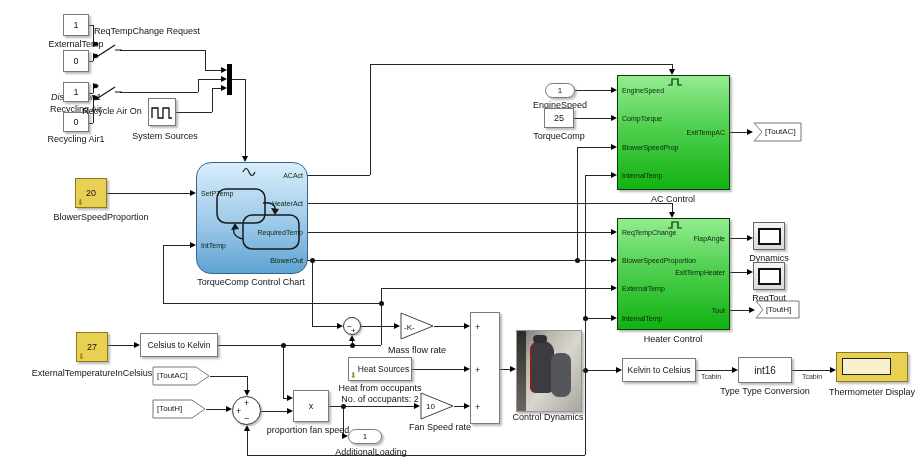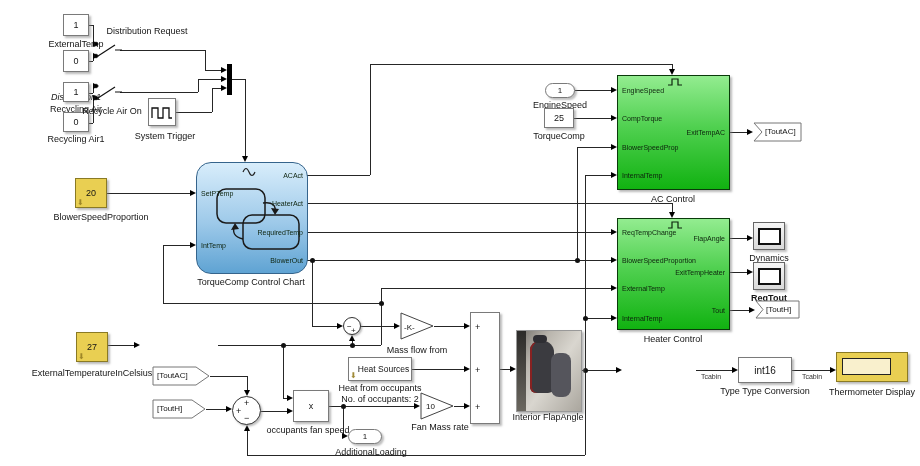--- a/index.html
+++ b/index.html
@@ -171,21 +171,21 @@
   <div class="lbl" style="left:76px;top:92px;font-style:italic;">Distribution1</div>
   <div class="blk" style="left:63px;top:82px;width:26px;height:20px;">
       <span>1</span>
     </div>
   <div class="lbl" style="left:76px;top:104px;">Recycling Air</div>
   <div class="blk" style="left:63px;top:112px;width:26px;height:20px;">
       <span>0</span>
     </div>
   <div class="lbl" style="left:76px;top:134px;">Recycling Air1</div>
 
-  <div class="lbl" style="left:147px;top:26px;">Distribution Request</div>
+  <div class="lbl" style="left:147px;top:26px;">ReqTempChange Request</div>
   <div class="abs" style="left:92px;top:40px;width:30px;height:20px;">
     <svg width="30" height="20">
       <circle cx="4" cy="4" r="1.8" fill="none" stroke="#111"></circle>
       <circle cx="4" cy="16" r="1.8" fill="none" stroke="#111"></circle>
       <line x1="6" y1="16" x2="23" y2="5" stroke="#111" stroke-width="1.2"></line>
       <line x1="23" y1="10" x2="30" y2="10" stroke="#111"></line>
     </svg>
   </div>
   <div class="lbl" style="left:112px;top:106px;">Recycle Air On</div>
   <div class="abs" style="left:92px;top:82px;width:30px;height:20px;">
@@ -195,21 +195,21 @@
       <line x1="6" y1="16" x2="23" y2="5" stroke="#111" stroke-width="1.2"></line>
       <line x1="23" y1="10" x2="30" y2="10" stroke="#111"></line>
     </svg>
   </div>
 
   <div class="blk" style="left:148px;top:98px;width:28px;height:28px;">
     <svg width="24" height="16">
       <polyline points="2,14 2,4 8,4 8,14 13,14 13,4 19,4 19,14 22,14" fill="none" stroke="#111" stroke-width="1.3"></polyline>
     </svg>
   </div>
-  <div class="lbl" style="left:165px;top:131px;">System Trigger</div>
+  <div class="lbl" style="left:165px;top:131px;">System Sources</div>
 
   <div class="abs" style="left:227px;top:64px;width:5px;height:31px;background:#000;"></div>
 
   <div class="blk yellow" style="left:75px;top:178px;width:32px;height:30px;">
     <span>20</span>
     <span class="badge">⬇</span>
   </div>
   <div class="lbl" style="left:101px;top:212px;">BlowerSpeedProportion</div>
 
   <div class="chartblk abs" style="left:196px;top:162px;width:110px;height:110px;">
@@ -273,34 +273,37 @@
   </div>
   <div class="lbl" style="left:673px;top:334px;">Heater Control</div>
 
   <div class="scope" style="left:753px;top:222px;width:32px;height:28px;">
       <span class="scr"></span>
     </div>
   <div class="lbl" style="left:769px;top:253px;">Dynamics</div>
   <div class="scope" style="left:753px;top:262px;width:32px;height:28px;">
       <span class="scr"></span>
     </div>
-  <div class="lbl" style="left:769px;top:293px;font-weight:bold;">ReqTout</div>
+  <div class="lbl" style="left:769px;top:293px;">ReqTout</div>
 
   <div class="abs" style="left:755px;top:300px;width:46px;height:19px;">
     <svg width="46" height="19">
       <polygon points="8,9.5 1,1 44,1 44,18 1,18" fill="#fff" stroke="#777"></polygon>
     </svg>
     <span class="abs" style="left:11px;top:5px;font-size:8px;">[ToutH]</span>
   </div>
 
   <div class="blk yellow" style="left:76px;top:332px;width:32px;height:30px;">
     <span>27</span>
     <span class="badge">⬇</span>
   </div>
   <div class="lbl" style="left:92px;top:368px;">ExternalTemperatureInCelsius</div>
+  <div class="blk" style="left:140px;top:333px;width:78px;height:24px;font-size:8.5px;">
+      <span>Celsius to Kelvin</span>
+    </div>
 
   <div class="abs" style="left:152px;top:366px;width:58px;height:20px;">
     <svg width="58" height="20">
       <polygon points="1,1 44,1 57,10 44,19 1,19" fill="#fff" stroke="#777"></polygon>
     </svg>
     <span class="abs" style="left:5px;top:5px;font-size:8px;">[ToutAC]</span>
   </div>
   <div class="abs" style="left:152px;top:399px;width:54px;height:20px;">
     <svg width="54" height="20">
       <polygon points="1,1 40,1 53,10 40,19 1,19" fill="#fff" stroke="#777"></polygon>
@@ -310,70 +313,73 @@
 
   <div class="sum" style="left:232px;top:396px;width:29px;height:29px;">
     <span style="left:11px;top:2px;">+</span>
     <span style="left:3px;top:10px;">+</span>
     <span style="left:11px;top:17px;">−</span>
   </div>
 
   <div class="blk" style="left:293px;top:390px;width:36px;height:32px;">
       <span>x</span>
     </div>
-  <div class="lbl" style="left:308px;top:425px;">occupants fan speed</div>
+  <div class="lbl" style="left:308px;top:425px;">proportion fan speed</div>
 
   <div class="pill" style="left:348px;top:429px;width:34px;height:15px;">
       <span>1</span>
     </div>
   <div class="lbl" style="left:371px;top:447px;">AdditionalLoading</div>
 
   <div class="sum" style="left:343px;top:317px;width:18px;height:18px;">
     <span style="left:3px;top:5px;font-size:8px;">−</span>
     <span style="left:7px;top:9px;font-size:8px;">+</span>
   </div>
   <div class="abs" style="left:400px;top:312px;width:34px;height:28px;">
     <svg width="34" height="28">
       <polygon points="1,1 33,14 1,27" fill="#fff" stroke="#444"></polygon>
       <text x="4" y="18" font-size="8" fill="#111">-K-</text>
     </svg>
   </div>
-  <div class="lbl" style="left:417px;top:345px;">Mass flow from</div>
+  <div class="lbl" style="left:417px;top:345px;">Mass flow rate</div>
 
   <div class="blk" style="left:348px;top:357px;width:64px;height:24px;font-size:8.5px;padding-left:7px;">
     <span>Heat Sources</span>
     <span class="badge">⬇</span>
   </div>
   <div class="lbl" style="left:380px;top:383px;">Heat from occupants</div>
   <div class="lbl" style="left:380px;top:394px;">No. of occupants: 2</div>
 
   <div class="abs" style="left:420px;top:392px;width:34px;height:28px;">
     <svg width="34" height="28">
       <polygon points="1,1 33,14 1,27" fill="#fff" stroke="#444"></polygon>
       <text x="6" y="17" font-size="8" fill="#111">10</text>
     </svg>
   </div>
-  <div class="lbl" style="left:440px;top:422px;">Fan Mass rate</div>
+  <div class="lbl" style="left:440px;top:422px;">Fan Speed rate</div>
 
   <div class="blk" style="left:470px;top:312px;width:30px;height:112px;">
     <span class="abs" style="left:4px;top:9px;font-size:9px;">+</span>
     <span class="abs" style="left:4px;top:52px;font-size:9px;">+</span>
     <span class="abs" style="left:4px;top:89px;font-size:9px;">+</span>
   </div>
 
   <div class="abs" style="left:516px;top:330px;width:64px;height:80px;border:1px solid #999;
        box-shadow:2px 2px 2px rgba(130,130,130,.55);
        background:linear-gradient(125deg,#6e6b66 0%,#b9b5ad 28%,#d9d6cf 55%,#aaa69e 100%);overflow:hidden;">
     <div class="abs" style="left:0;top:0;width:9px;height:80px;background:linear-gradient(#2c2b29,#6b675f);"></div>
     <div class="abs" style="left:13px;top:10px;width:24px;height:52px;background:#3b3b40;border-radius:9px 11px 6px 6px;box-shadow:inset 2px 0 0 #822;"></div>
     <div class="abs" style="left:34px;top:22px;width:20px;height:44px;background:#55555c;border-radius:8px;"></div>
     <div class="abs" style="left:16px;top:4px;width:14px;height:8px;background:#2e2e33;border-radius:4px;"></div>
   </div>
-  <div class="lbl" style="left:548px;top:412px;">Interior FlapAngle</div>
-
+  <div class="lbl" style="left:548px;top:412px;">Control Dynamics</div>
+
+  <div class="blk" style="left:622px;top:358px;width:74px;height:24px;font-size:8.5px;">
+      <span>Kelvin to Celsius</span>
+    </div>
   <div class="siglbl" style="left:711px;top:373px;">Tcabin</div>
   <div class="blk" style="left:738px;top:357px;width:54px;height:26px;font-size:10px;">
       <span>int16</span>
     </div>
   <div class="lbl" style="left:765px;top:386px;">Type Type Conversion</div>
   <div class="siglbl" style="left:812px;top:373px;">Tcabin</div>
   <div class="blk yellow" style="left:836px;top:352px;width:72px;height:30px;">
     <div class="abs" style="left:5px;top:5px;width:47px;height:15px;background:#f9f0cd;border:1.5px solid #222;"></div>
   </div>
   <div class="lbl" style="left:872px;top:387px;">Thermometer Display</div>

